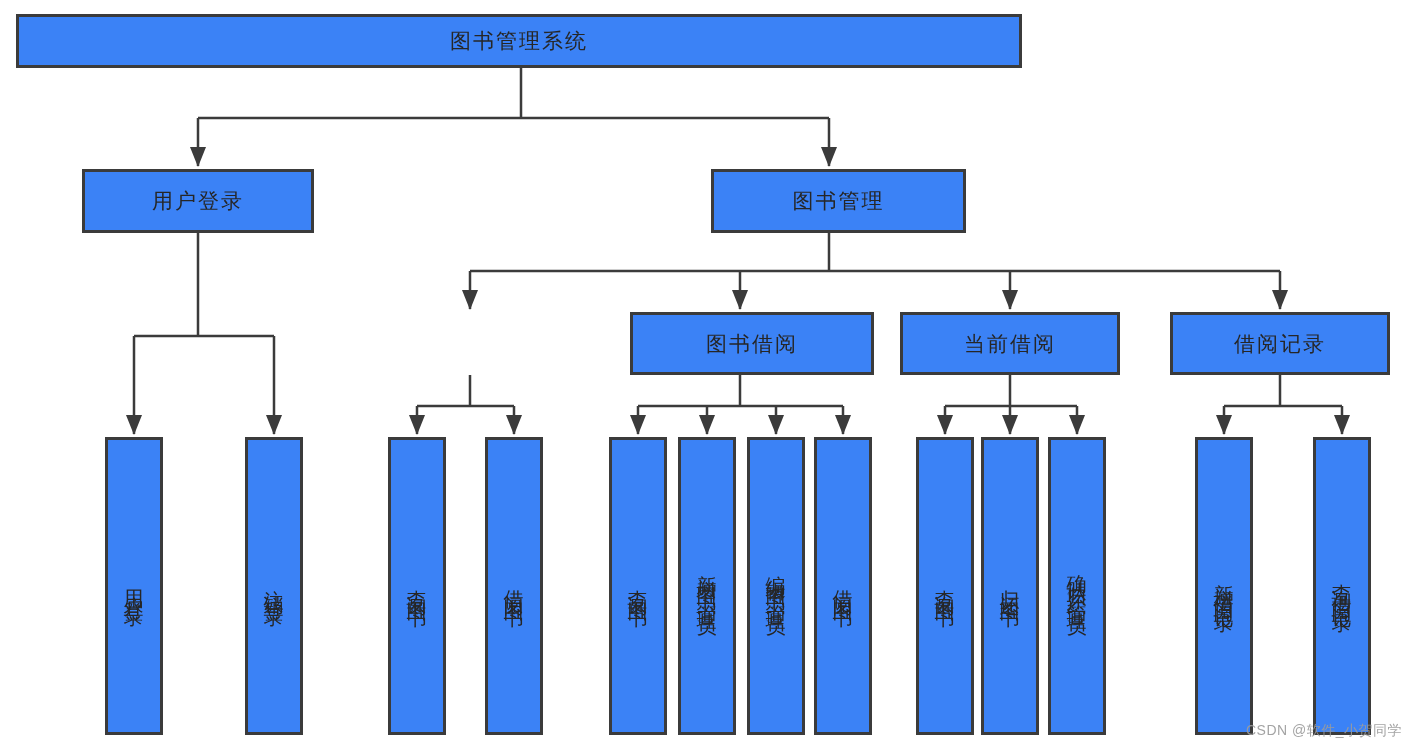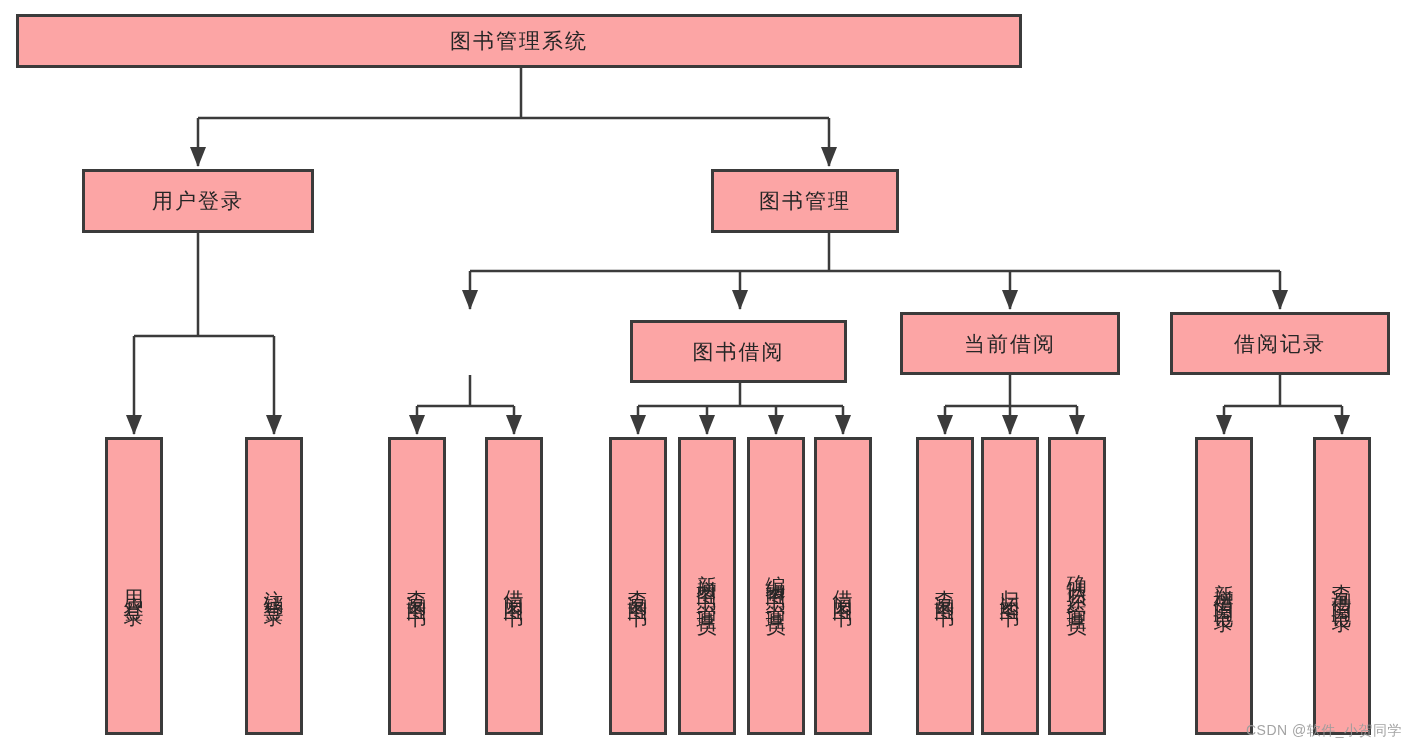--- a/index.html
+++ b/index.html
@@ -3,21 +3,21 @@
 <meta charset="utf-8">
 <style>
   html,body{margin:0;padding:0;background:#ffffff;}
   .canvas{
     position:relative;width:1405px;height:747px;background:#ffffff;overflow:hidden;
     font-family:"Liberation Sans","DejaVu Sans",sans-serif;
   }
   .wires{position:absolute;left:0;top:0;z-index:0;}
   .wires .ln{stroke:#3b3b3b;stroke-width:2.5;fill:none;}
   .box{
-    position:absolute;z-index:1;box-sizing:border-box;background:#fca5a5;
+    position:absolute;z-index:1;box-sizing:border-box;background:#3b82f6;
     border:3px solid #3b3b3b;display:flex;align-items:center;justify-content:center;
   }
   .box .lbl{
     color:#262626;font-size:21px;letter-spacing:2px;white-space:nowrap;line-height:1.2;
   }
   .box.v .lbl{
     writing-mode:vertical-rl;text-orientation:mixed;
     font-size:20px;letter-spacing:6px;line-height:1;white-space:normal;
   }
   .watermark{
@@ -72,25 +72,25 @@
     <path class="ln" d="M1342,406 V434" marker-end="url(#arw)"></path>
   </svg>
 
   <div class="box h" style="left:16px;top:14px;width:1006px;height:54px">
     <span class="lbl">图书管理系统</span>
   </div>
 
   <div class="box h" style="left:82px;top:169px;width:232px;height:64px">
     <span class="lbl">用户登录</span>
   </div>
-  <div class="box h" style="left:711px;top:169px;width:188px;height:64px">
+  <div class="box h" style="left:711px;top:169px;width:255px;height:64px">
     <span class="lbl">图书管理</span>
   </div>
 
-  <div class="box h" style="left:630px;top:320px;width:217px;height:63px">
+  <div class="box h" style="left:630px;top:312px;width:244px;height:63px">
     <span class="lbl">图书借阅</span>
   </div>
   <div class="box h" style="left:1170px;top:312px;width:220px;height:63px">
     <span class="lbl">借阅记录</span>
   </div>
   <div class="box h" style="left:900px;top:312px;width:220px;height:63px">
     <span class="lbl">当前借阅</span>
   </div>
 
   <div class="box v" style="left:105px;top:437px;width:58px;height:298px">

